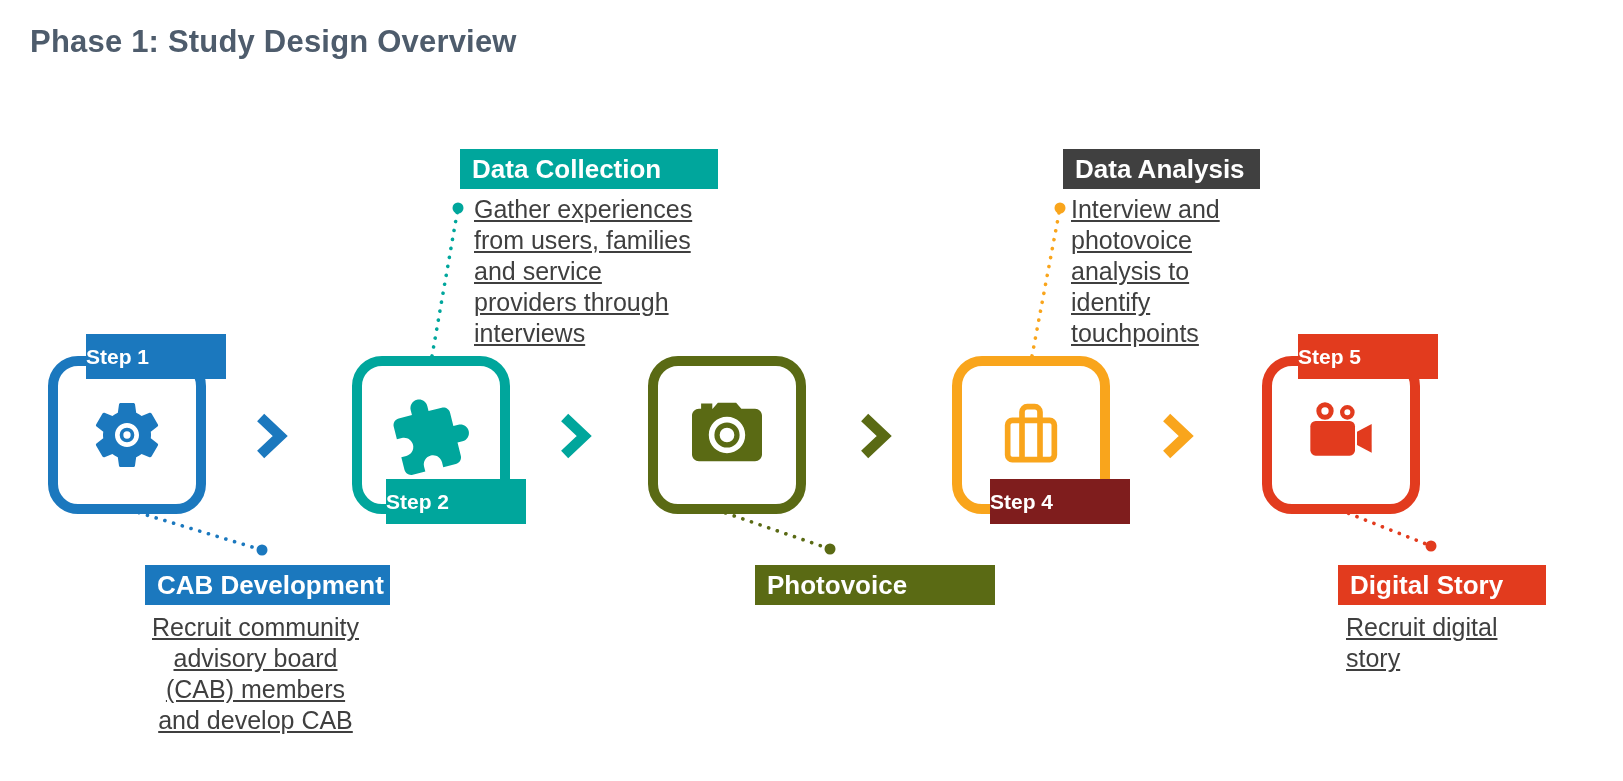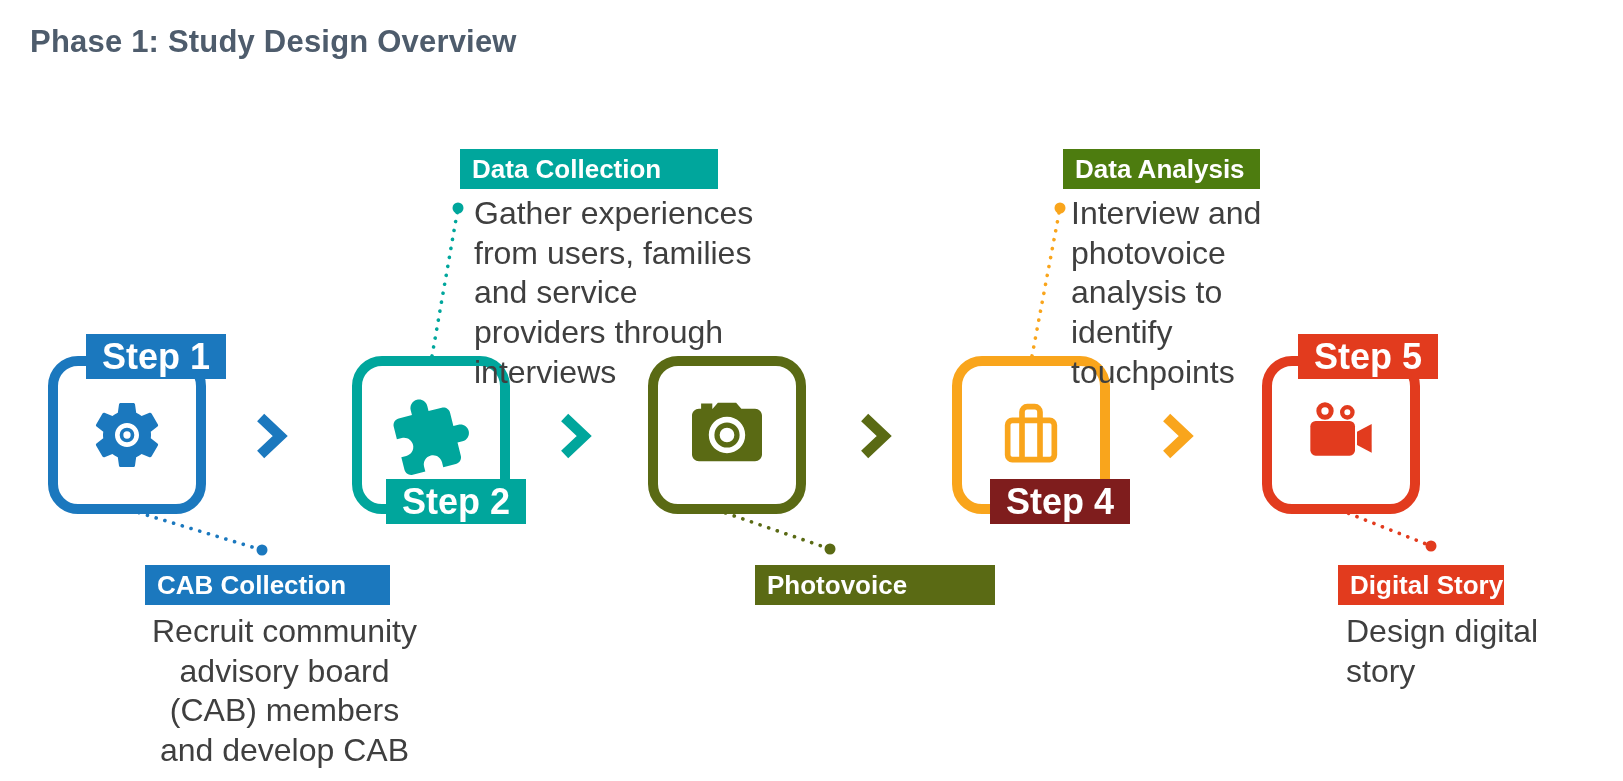--- a/index.html
+++ b/index.html
@@ -14,21 +14,21 @@
     display: flex; align-items: center; justify-content: center; z-index: 1;
   }
   .box1 { left: 48px;   top: 356px; }
   .box2 { left: 352px;  top: 356px; }
   .box3 { left: 648px;  top: 356px; }
   .box4 { left: 952px;  top: 356px; }
   .box5 { left: 1262px; top: 356px; }
 
   .step-badge {
     position: absolute; width: 140px; height: 45px; line-height: 45px;
-    text-align: center; color: #ffffff; font-size: 36px; font-weight: 700; z-index: 2;
+    text-align: left; color: #ffffff; font-size: 21px; font-weight: 700; z-index: 2;
   }
   .badge1 { left: 86px;   top: 334px; }
   .badge2 { left: 386px;  top: 479px; }
   .badge3 { left: 688px;  top: 334px; }
   .badge4 { left: 990px;  top: 479px; }
   .badge5 { left: 1298px; top: 334px; }
 
   .chevron { position: absolute; width: 34px; height: 46px; }
   .chev1 { left: 254px;  top: 413px; }
   .chev2 { left: 558px;  top: 413px; }
@@ -37,25 +37,25 @@
 
   .callout-badge {
     position: absolute; height: 40px; line-height: 40px;
     color: #ffffff; font-size: 26px; font-weight: 700;
     padding: 0 0 0 12px; box-sizing: border-box; z-index: 2;
   }
   .cob-cab { left: 145px;  top: 565px; width: 245px; }
   .cob-dc  { left: 460px;  top: 149px; width: 258px; }
   .cob-pv  { left: 755px;  top: 565px; width: 240px; }
   .cob-da  { left: 1063px; top: 149px; width: 197px; }
-  .cob-ds  { left: 1338px; top: 565px; width: 166px; }
+  .cob-ds  { left: 1338px; top: 565px; width: 208px; }
 
   .callout-text {
-    position: absolute; font-size: 32px; line-height: 1.24;
-    white-space: pre-line; z-index: 2;
+    position: absolute; font-size: 25px; line-height: 1.24;
+    white-space: pre-line; z-index: 2; text-decoration: underline;
   }
   .cot-cab { left: 152px;  top: 612px; }
   .cot-dc  { left: 474px;  top: 194px; }
   .cot-pv  { left: 763px;  top: 612px; }
   .cot-da  { left: 1071px; top: 194px; }
   .cot-ds  { left: 1346px; top: 612px; }
 
   .connector { position: absolute; overflow: visible; z-index: 0; }
   .icon { display: inline-flex; }
 </style>
@@ -92,21 +92,21 @@
       <svg width="80" height="80" viewBox="0 0 24 24" fill="currentColor">
         <path d="M19.14 12.94c.04-.3.06-.61.06-.94 0-.32-.02-.64-.07-.94l2.03-1.58c.18-.14.23-.41.12-.61l-1.92-3.32c-.12-.22-.37-.29-.59-.22l-2.39.96c-.5-.38-1.03-.7-1.62-.94l-.36-2.54c-.04-.24-.24-.41-.48-.41h-3.84c-.24 0-.43.17-.47.41l-.36 2.54c-.59.24-1.13.57-1.62.94l-2.39-.96c-.22-.08-.47 0-.59.22L2.74 8.87c-.12.21-.08.47.12.61l2.03 1.58c-.05.3-.09.63-.09.94s.02.64.07.94l-2.03 1.58c-.18.14-.23.41-.12.61l1.92 3.32c.12.22.37.29.59.22l2.39-.96c.5.38 1.03.7 1.62.94l.36 2.54c.05.24.24.41.48.41h3.84c.24 0 .44-.17.47-.41l.36-2.54c.59-.24 1.13-.56 1.62-.94l2.39.96c.22.08.47 0 .59-.22l1.92-3.32c.12-.22.07-.47-.12-.61l-2.01-1.58zM12 15.6c-1.98 0-3.6-1.62-3.6-3.6s1.62-3.6 3.6-3.6 3.6 1.62 3.6 3.6-1.62 3.6-3.6 3.6z"></path>
         <path fill-rule="evenodd" d="M12 9.8a2.2 2.2 0 1 0 0 4.4 2.2 2.2 0 0 0 0-4.4zm0 1.1a1.1 1.1 0 1 1 0 2.2 1.1 1.1 0 0 1 0-2.2z"></path>
       </svg>
     </span>
   </div>
   <div class="step-badge badge1" style="background-color: rgb(27, 120, 190);">
     <span>Step 1</span>
   </div>
   <div class="callout-badge cob-cab" style="background-color: rgb(27, 120, 190);">
-    <span>CAB Collection</span>
+    <span>CAB Development</span>
   </div>
   <div class="callout-text cot-cab" style="color: rgb(63, 63, 63); text-align: center;">Recruit community
 advisory board
 (CAB) members
 and develop CAB</div>
 
   <span class="chevron chev1" style="color: rgb(27, 120, 190);">
     <svg width="34" height="46" viewBox="0 0 28 40">
         <path d="M5 4 L22 20 L5 36" fill="none" stroke="currentColor" stroke-width="9" stroke-linejoin="miter"></path>
       </svg>
@@ -162,21 +162,21 @@
         <rect x="5" y="7.6" width="14" height="11.8" rx="1.4"></rect>
         <path d="M9.3 7.4V5.1a1.6 1.6 0 0 1 1.6-1.6h2.2a1.6 1.6 0 0 1 1.6 1.6v2.3"></path>
         <line x1="9.3" y1="7.8" x2="9.3" y2="19.2"></line>
         <line x1="14.7" y1="7.8" x2="14.7" y2="19.2"></line>
       </svg>
     </span>
   </div>
   <div class="step-badge badge4" style="background-color: #7f1d1d;">
     <span>Step 4</span>
   </div>
-  <div class="callout-badge cob-da" style="background-color: #4d7c0f;">
+  <div class="callout-badge cob-da" style="background-color: #404040;">
     <span>Data Analysis</span>
   </div>
   <div class="callout-text cot-da" style="color: rgb(63, 63, 63);">Interview and
 photovoice
 analysis to
 identify
 touchpoints</div>
 
   <span class="chevron chev4" style="color: rgb(249, 165, 28);">
     <svg width="34" height="46" viewBox="0 0 28 40">
@@ -193,16 +193,16 @@
         <path d="M16.8 11l4.4-2.3v8.6L16.8 15z"></path>
       </svg>
     </span>
   </div>
   <div class="step-badge badge5" style="background-color: rgb(226, 59, 30);">
     <span>Step 5</span>
   </div>
   <div class="callout-badge cob-ds" style="background-color: rgb(226, 59, 30);">
     <span>Digital Story</span>
   </div>
-  <div class="callout-text cot-ds" style="color: rgb(63, 63, 63);">Design digital
+  <div class="callout-text cot-ds" style="color: rgb(63, 63, 63);">Recruit digital
 story</div>
 
 </div>
 
 </body></html>

